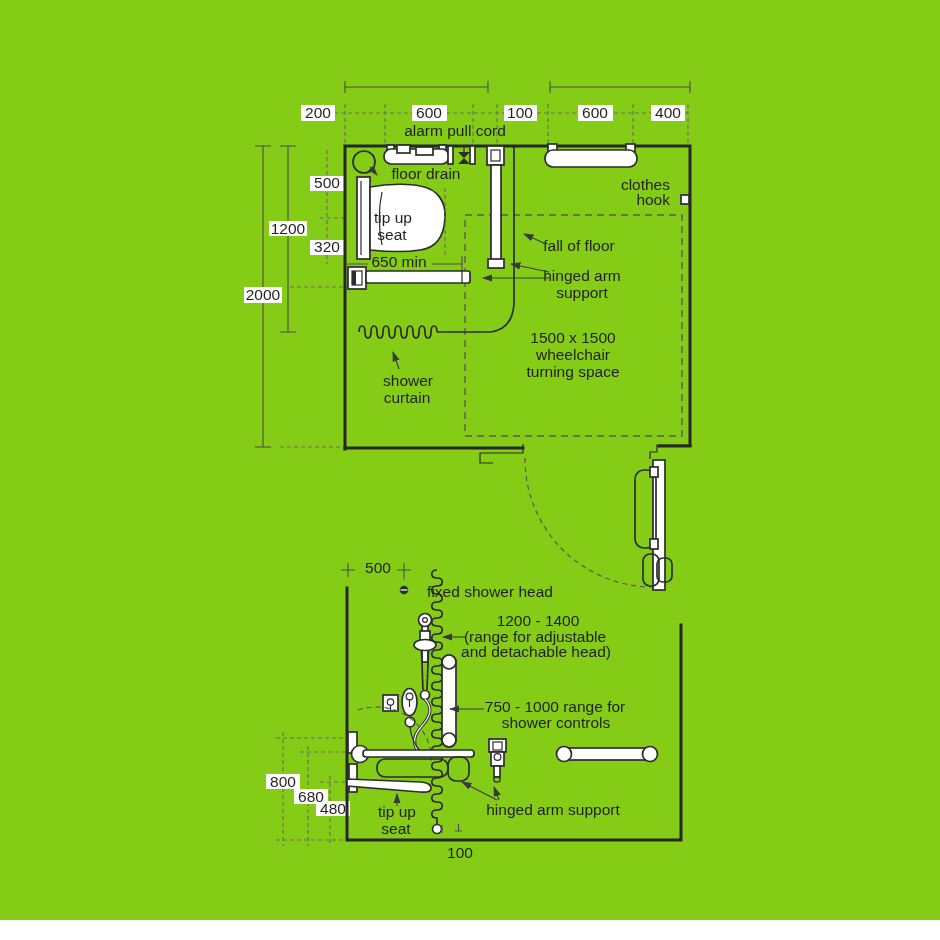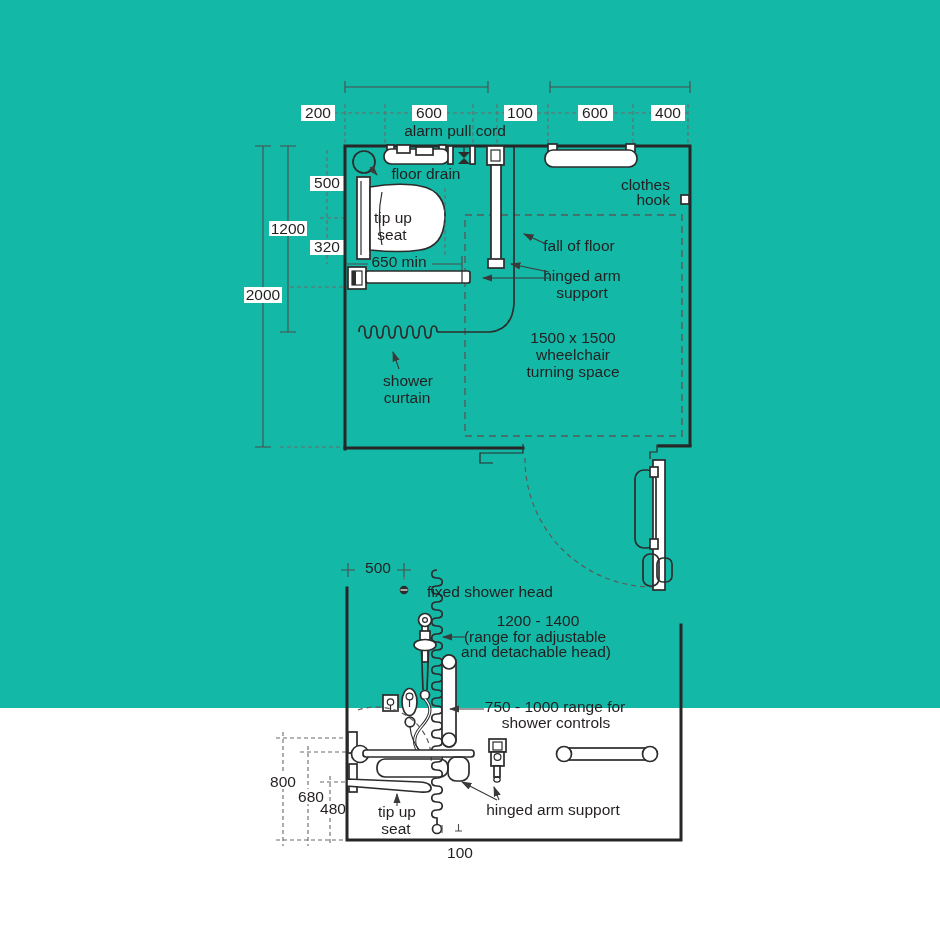--- a/index.html
+++ b/index.html
@@ -1,16 +1,16 @@
 <!DOCTYPE html>
 <html><head>
 <meta charset="utf-8">
 <style>
   html,body{margin:0;padding:0;background:#ffffff;width:940px;height:940px;overflow:hidden;}
-  .stage{width:940px;height:708px;background:#14b8a6;position:relative;font-family:"Liberation Sans",sans-serif;}
+  .stage{width:940px;height:920px;background:#84cc16;position:relative;font-family:"Liberation Sans",sans-serif;}
   svg{position:absolute;left:0;top:0;}
   text{font-family:"Liberation Sans",sans-serif;font-size:15.5px;fill:#231f20;}
   .wall{stroke:#262626;stroke-width:3;fill:none;stroke-linecap:square;}
   .fix{stroke:#2c2c2c;stroke-width:1.7;fill:#ffffff;}
   .fixn{stroke:#2c2c2c;stroke-width:1.7;fill:none;}
   .thin{stroke:#2c2c2c;stroke-width:1.2;fill:none;}
   .dim{stroke:#4d4d4d;stroke-width:1.1;fill:none;}
   .dash{stroke:#6a6a6a;stroke-width:1.1;fill:none;stroke-dasharray:4 3;}
   .bigdash{stroke:#5a5a5a;stroke-width:1.4;fill:none;stroke-dasharray:7 5;}
   .arc{stroke:#5a5a5a;stroke-width:1.2;fill:none;stroke-dasharray:5 4;}

